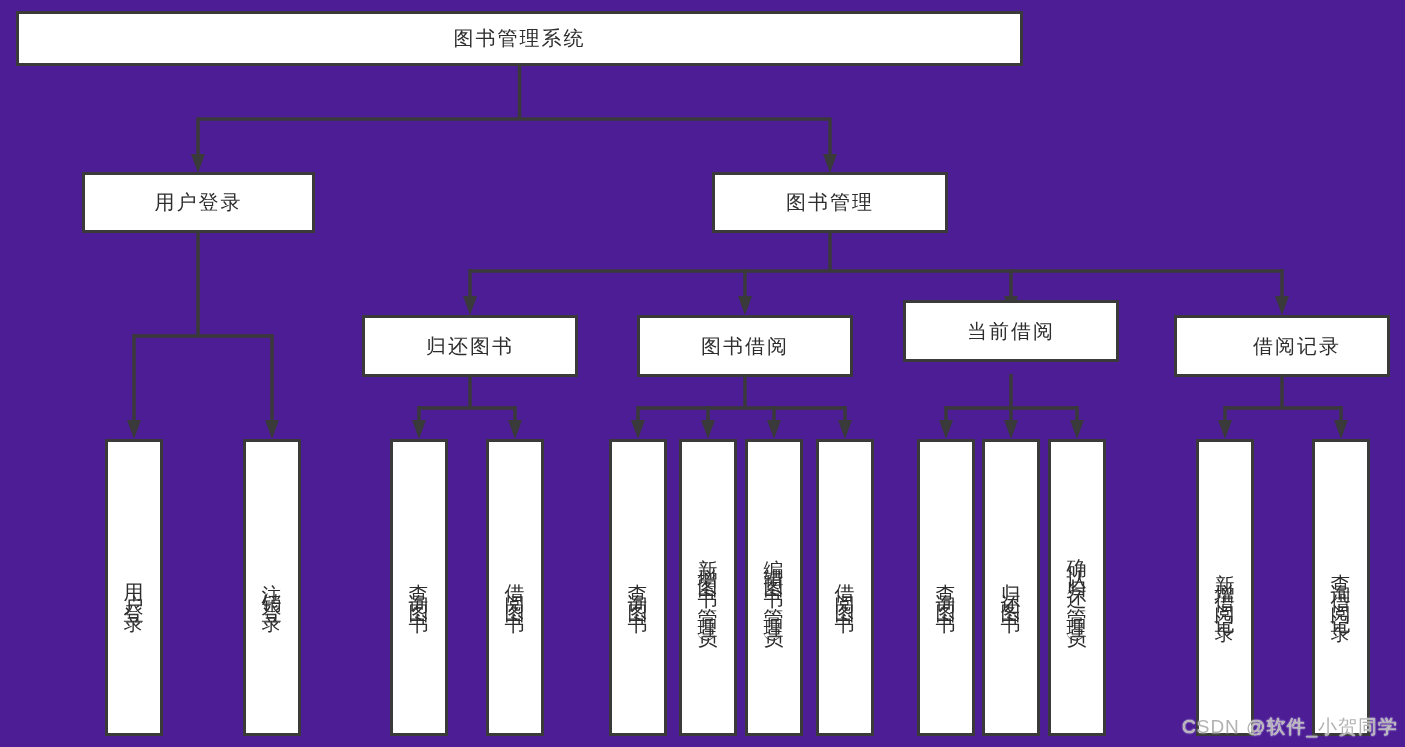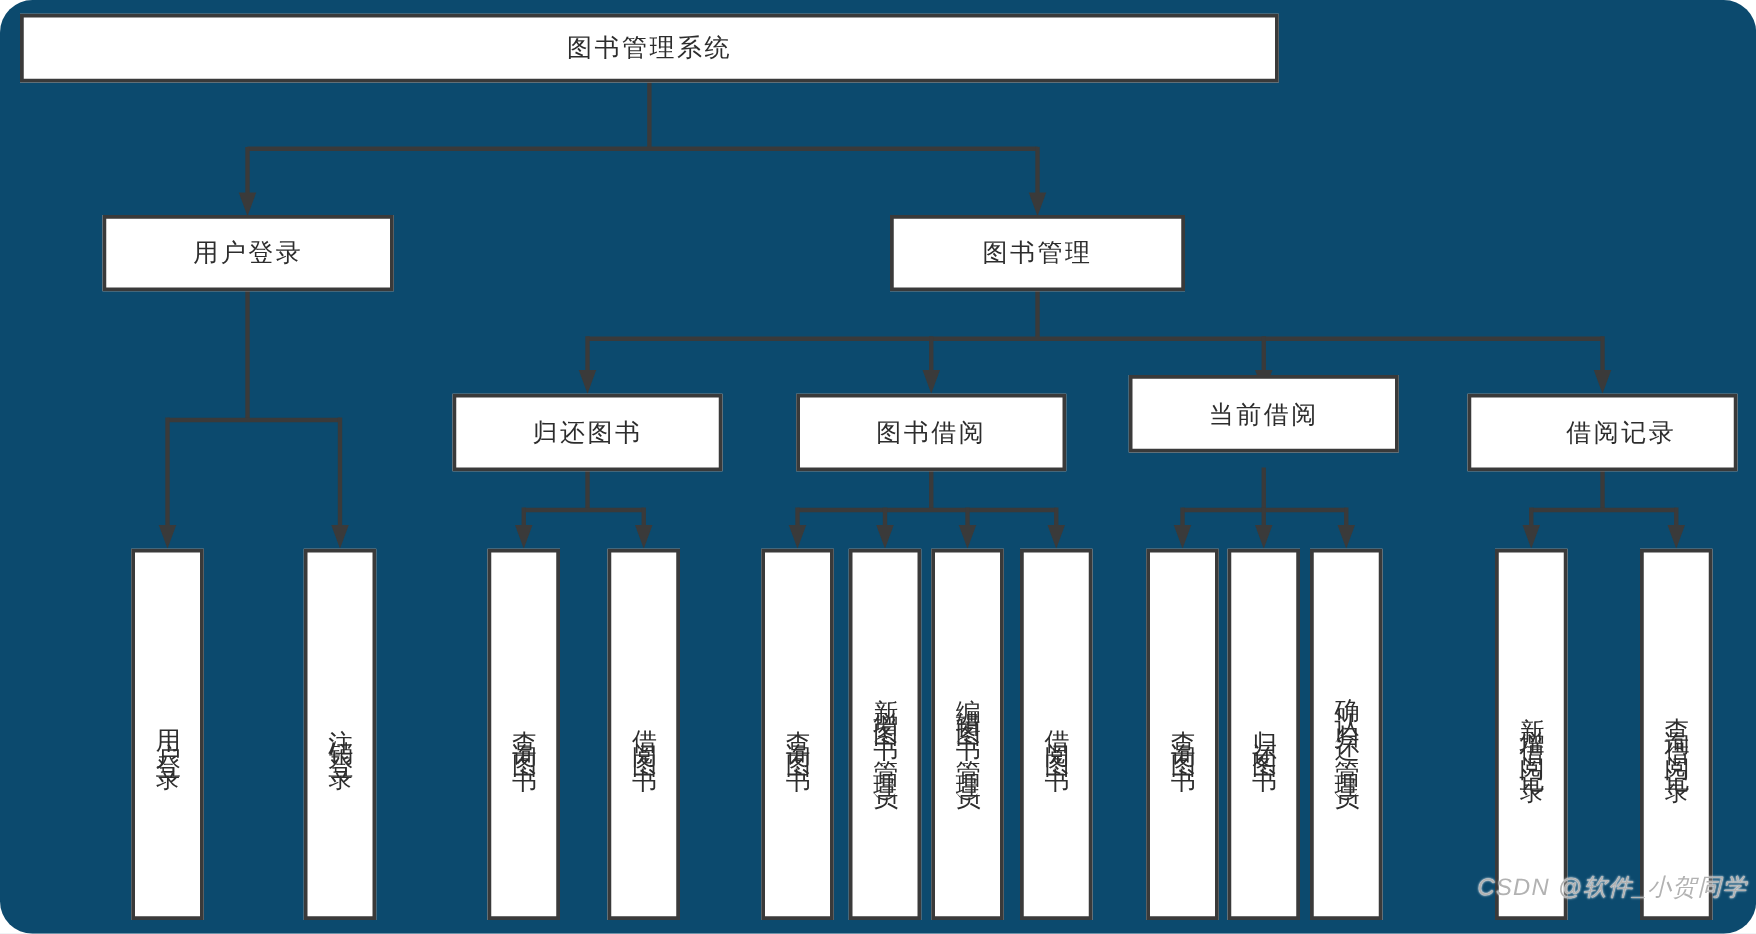--- a/index.html
+++ b/index.html
@@ -5,23 +5,22 @@
   html, body {
     margin: 0;
     padding: 0;
     background: #ffffff;
     font-family: "Liberation Sans", "DejaVu Sans", sans-serif;
   }
   #stage {
     position: relative;
     width: 1405px;
     height: 747px;
-    background: #0c4a6e;
+    background: #4c1d95;
     overflow: hidden;
-    border-radius: 26px;
   }
   #edges {
     position: absolute;
     left: 0; top: 0;
     width: 1405px;
     height: 747px;
   }
   .node {
     position: absolute;
     box-sizing: border-box;
@@ -40,27 +39,26 @@
   .leaf .vtext {
     writing-mode: vertical-rl;
     letter-spacing: 10px;
     font-size: 20px;
     line-height: 1;
     color: #2d2d2d;
   }
   #watermark {
     position: absolute;
     left: 1182px;
-    top: 697px;
+    top: 714px;
     font-size: 19px;
     color: #b2b2b2;
     white-space: nowrap;
     text-shadow: 0 0 2px #ffffff, 0 0 1px #ffffff;
     letter-spacing: 1px;
-    font-style: italic;
   }
 </style>
 </head>
 <body>
 
 <div id="stage">
 
   <svg id="edges" viewBox="0 0 1405 747" xmlns="http://www.w3.org/2000/svg">
     <g stroke="#3a3a3a" stroke-width="3.5" fill="none">
 

